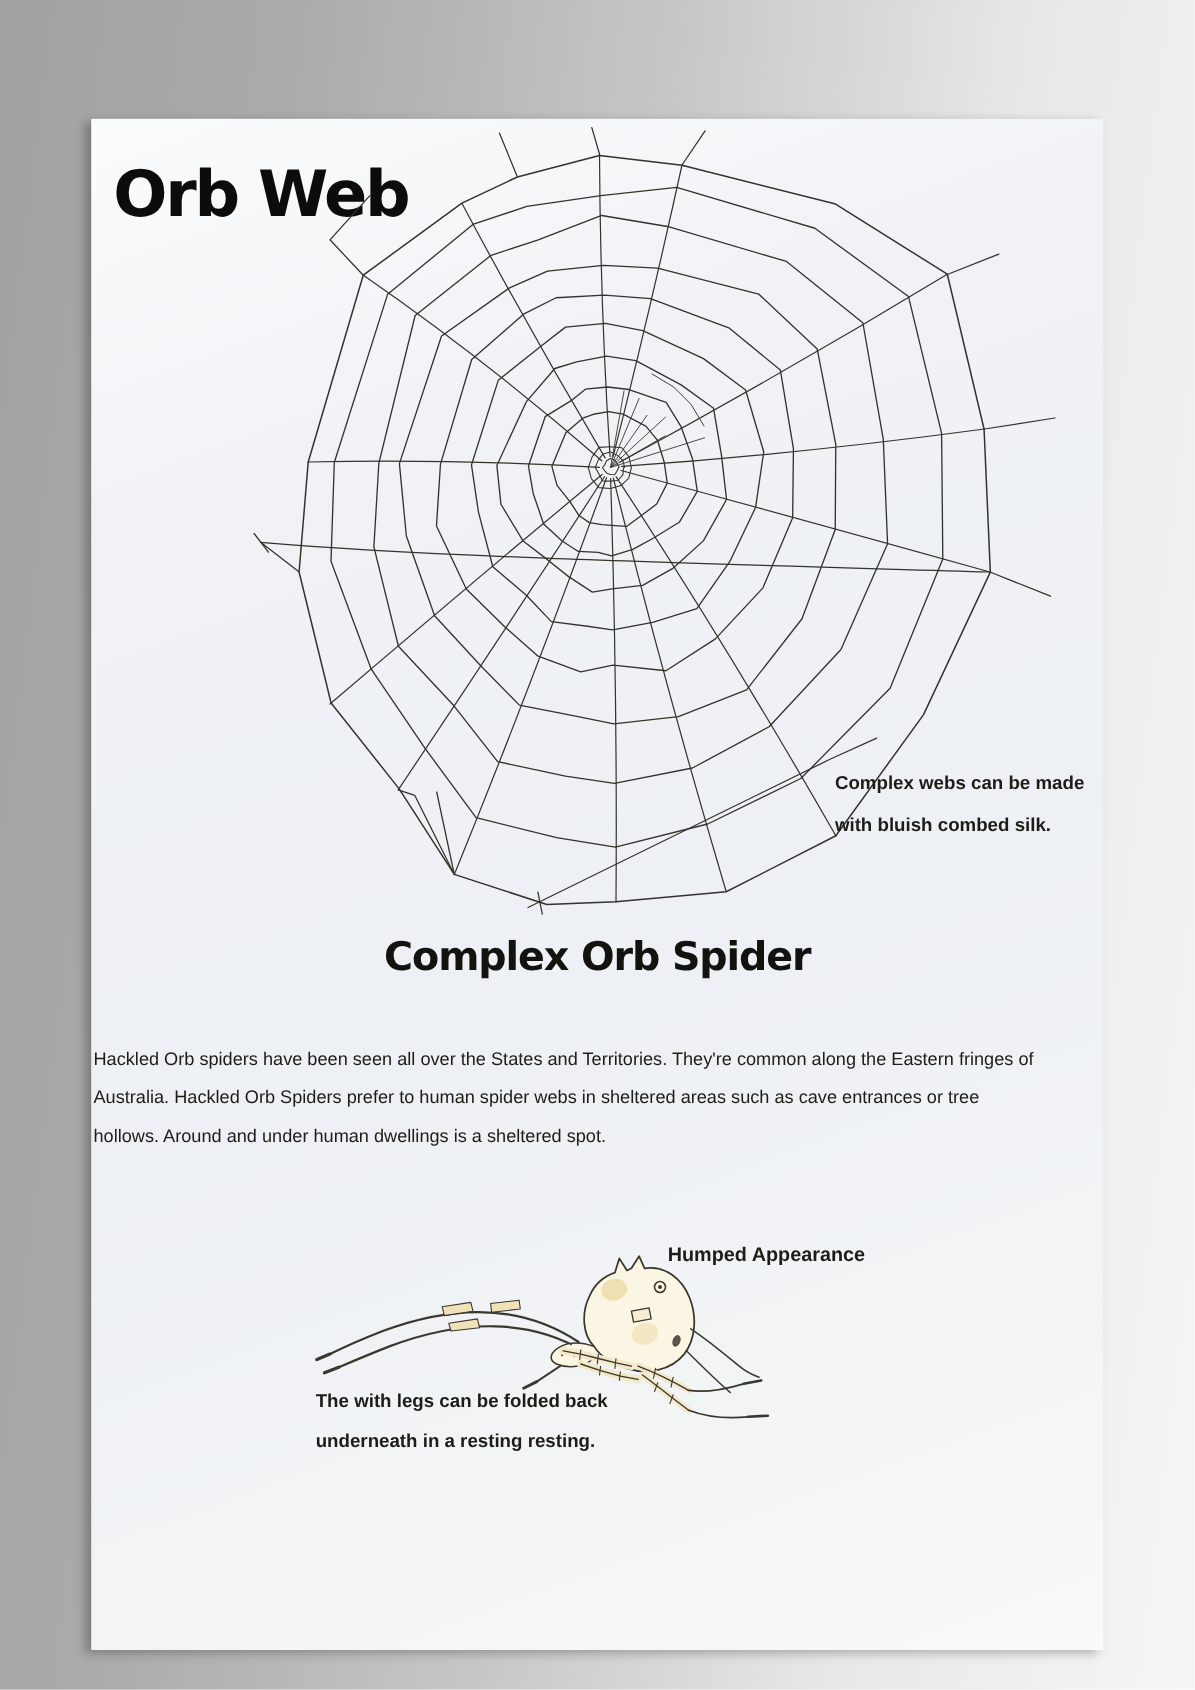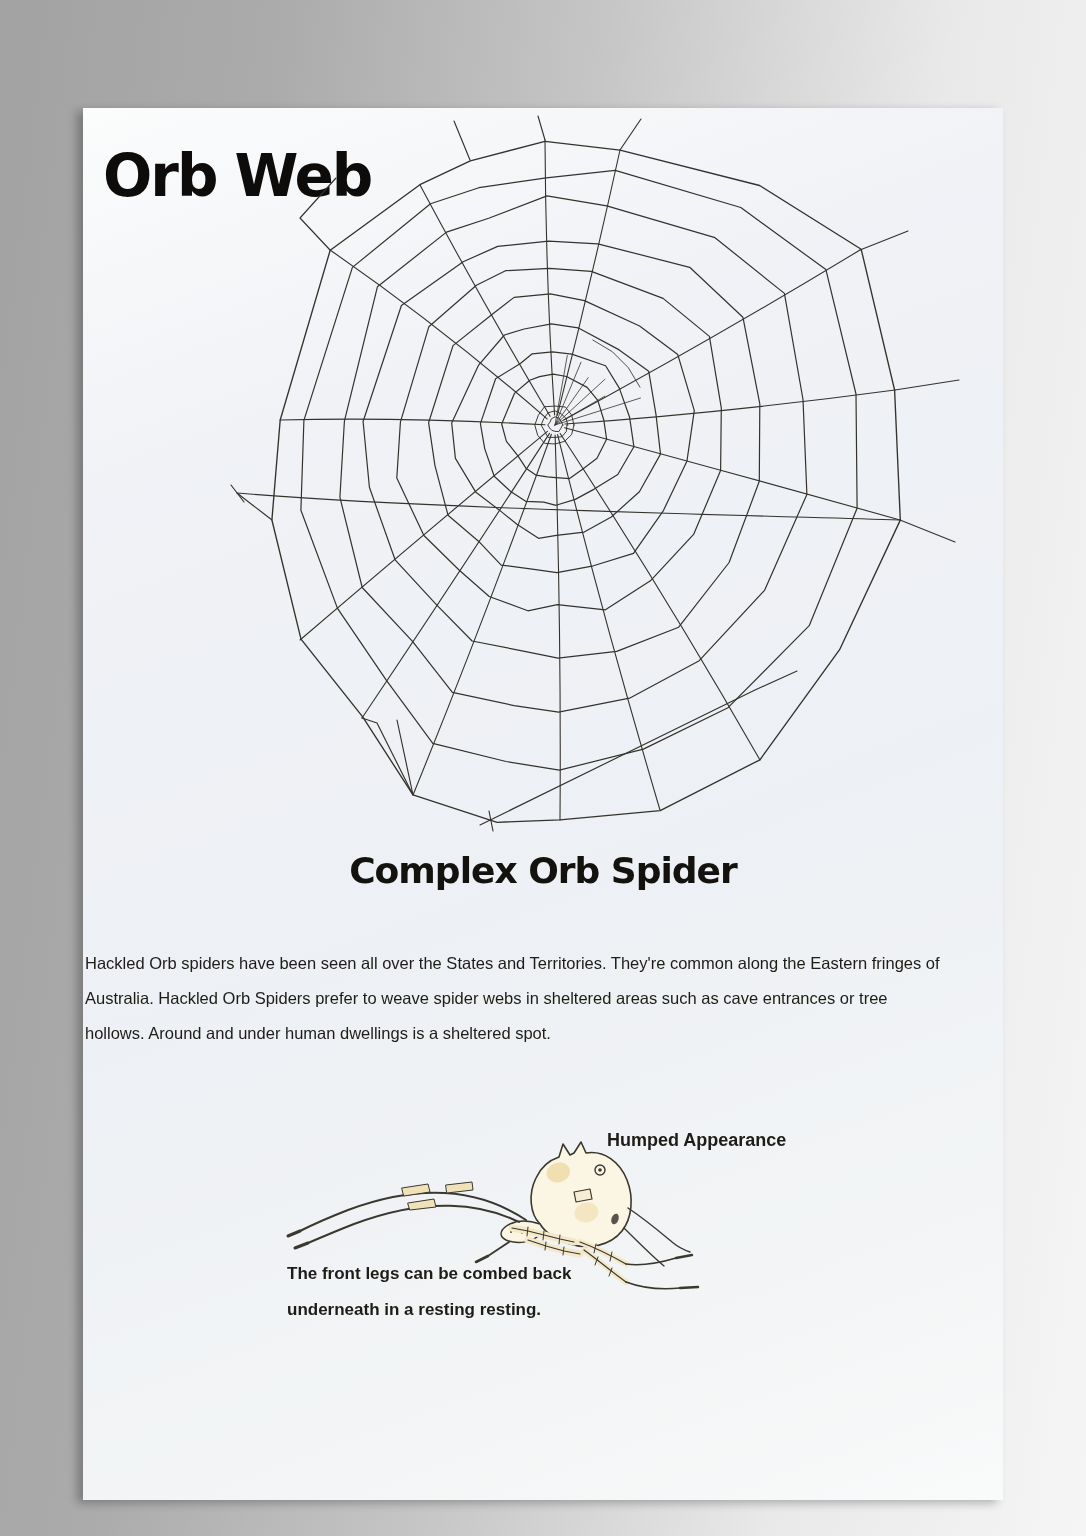--- a/index.html
+++ b/index.html
@@ -71,26 +71,30 @@
         <path d="M171,406 L136,379" fill="none" stroke="#35322c" stroke-width="1.15" stroke-linecap="round" stroke-linejoin="round"></path>
         <path d="M130,371 L143,388" fill="none" stroke="#35322c" stroke-width="1.15" stroke-linecap="round" stroke-linejoin="round"></path>
         <path d="M794,276 L858,266" fill="none" stroke="#35322c" stroke-width="1.15" stroke-linecap="round" stroke-linejoin="round"></path>
         <path d="M799,406 L854,428" fill="none" stroke="#35322c" stroke-width="1.15" stroke-linecap="round" stroke-linejoin="round"></path>
         <path d="M379,711 L654,576 L696,557" fill="none" stroke="#35322c" stroke-width="1.15" stroke-linecap="round" stroke-linejoin="round"></path>
         <path d="M261,604 L276,609 L312,681 L296,606" fill="none" stroke="#35322c" stroke-width="1.15" stroke-linecap="round" stroke-linejoin="round"></path>
         <path d="M388,697 L392,717" fill="none" stroke="#35322c" stroke-width="1.15" stroke-linecap="round" stroke-linejoin="round"></path>
         <path d="M136,379 C 300,393 560,399 799,406" fill="none" stroke="#35322c" stroke-width="1.1" stroke-linecap="round" stroke-linejoin="round"></path>
       </svg>
 
+    <div class="web-caption">
+      <div>Complex webs can be made</div>
+      <div>with bluish combed silk.</div>
+    </div>
 
     <h2 class="heading">Complex Orb Spider</h2>
 
     <div class="para">
       <div>Hackled Orb spiders have been seen all over the States and Territories. They're common along the Eastern fringes of</div>
-      <div>Australia. Hackled Orb Spiders prefer to weave spider webs in sheltered areas such as cave entrances or tree</div>
+      <div>Australia. Hackled Orb Spiders prefer to human spider webs in sheltered areas such as cave entrances or tree</div>
       <div>hollows. Around and under human dwellings is a sheltered spot.</div>
     </div>
 
     <div class="spider-label">Humped Appearance</div>
 
     <svg class="spider" viewBox="0 0 440 170">
       <g stroke="#3a372f" stroke-linecap="round" stroke-linejoin="round" fill="none">
 
         <path d="M 248,84 C 200,52 140,48 70,74 C 52,81 36,88 22,95" stroke-width="2"></path>
         <path d="M 22,95 L 10,100" stroke-width="3"></path>
@@ -135,18 +139,18 @@
         <path d="M 306,114 C 320,124 334,136 348,146" stroke-width="1.2"></path>
         <path d="M 320,121 L 317,129 M 334,132 L 331,140" stroke-width="1"></path>
         <path d="M 348,146 C 364,152 382,154 402,152" stroke-width="1.6"></path>
         <path d="M 402,152 L 420,151" stroke-width="2.4"></path>
         <path d="M 350,72 C 368,84 382,96 394,106 C 400,111 406,114 412,116" stroke-width="1.4"></path>
         <path d="M 346,92 C 362,108 374,120 386,130" stroke-width="1.3"></path>
       </g>
     </svg>
 
     <div class="spider-caption">
-      <div>The front legs can be combed back</div>
+      <div>The with legs can be folded back</div>
       <div>underneath in a resting resting.</div>
     </div>
 
   </div>
 </div>
 
 </body></html>

